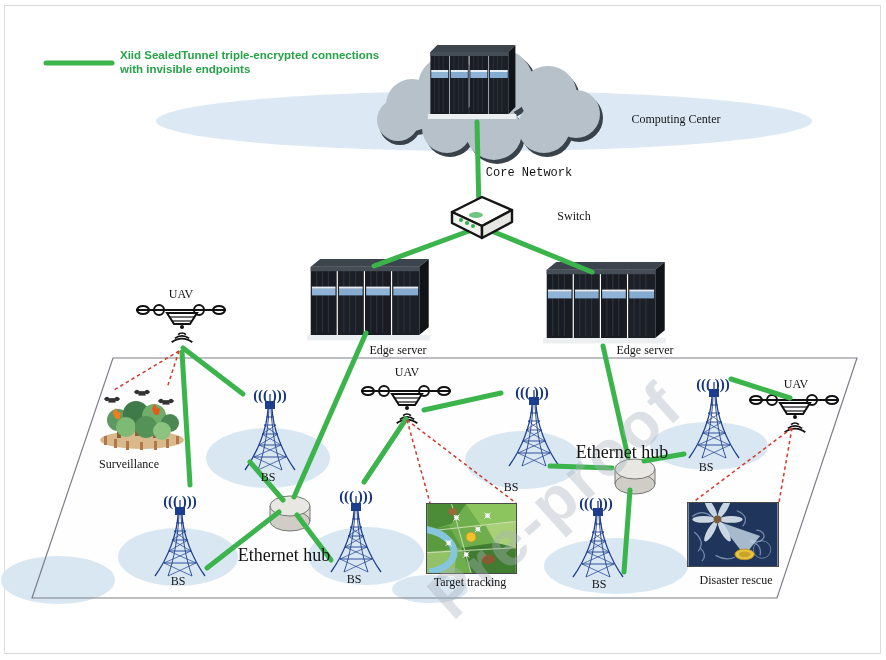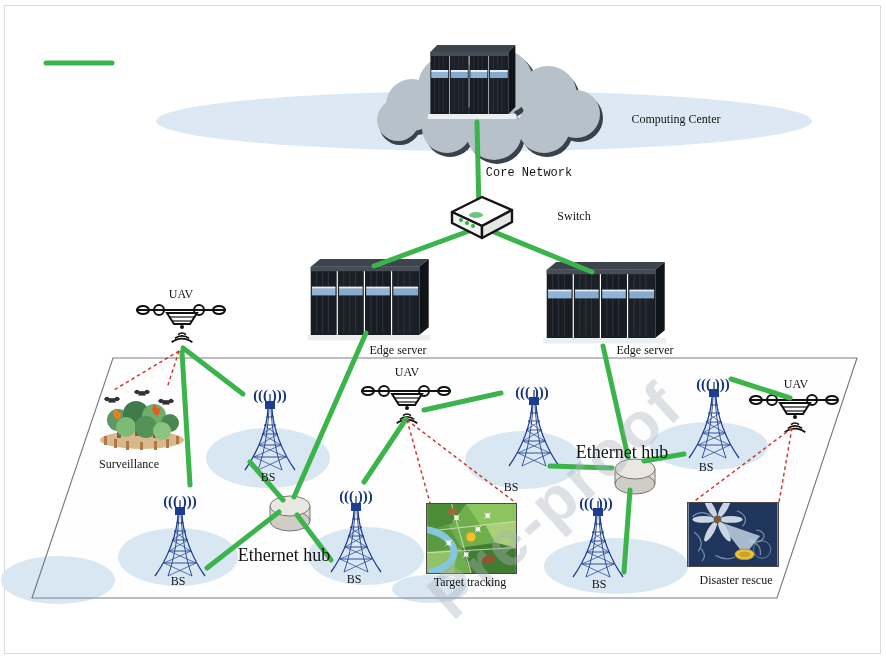--- a/index.html
+++ b/index.html
@@ -282,20 +282,24 @@
       <circle cx="30" cy="17" r="4" fill="#7a5c38"></circle>
       <polygon points="31,19 74,34 58,54" fill="#c9dcea" opacity="0.8"></polygon>
       <circle cx="76" cy="48" r="9" stroke="#9fb8cc" fill="none" opacity="0.6"></circle>
       <ellipse cx="58" cy="53" rx="10" ry="5.5" fill="#e9c53d" stroke="#b08e28"></ellipse>
       <ellipse cx="58" cy="53" rx="6" ry="3" fill="#c9a32e"></ellipse>
     </svg>
   </div>
 
   <div class="watermark">Pre-proof</div>
 
+  <div class="legend">
+    <div>Xiid SealedTunnel triple-encrypted connections</div>
+    <div>with invisible endpoints</div>
+  </div>
 
   <div class="lbl" style="left:676px;top:112px;">Computing Center</div>
   <div class="lbl" style="left:529px;top:166px;font-family:Liberation Mono, monospace;">Core Network</div>
   <div class="lbl" style="left:553px;top:209px;margin-left:21px;">Switch</div>
   <div class="lbl" style="left:398px;top:343px;">Edge server</div>
   <div class="lbl" style="left:645px;top:343px;">Edge server</div>
   <div class="lbl" style="left:181px;top:287px;">UAV</div>
   <div class="lbl" style="left:407px;top:365px;">UAV</div>
   <div class="lbl" style="left:796px;top:377px;">UAV</div>
   <div class="lbl" style="left:129px;top:457px;">Surveillance</div>

